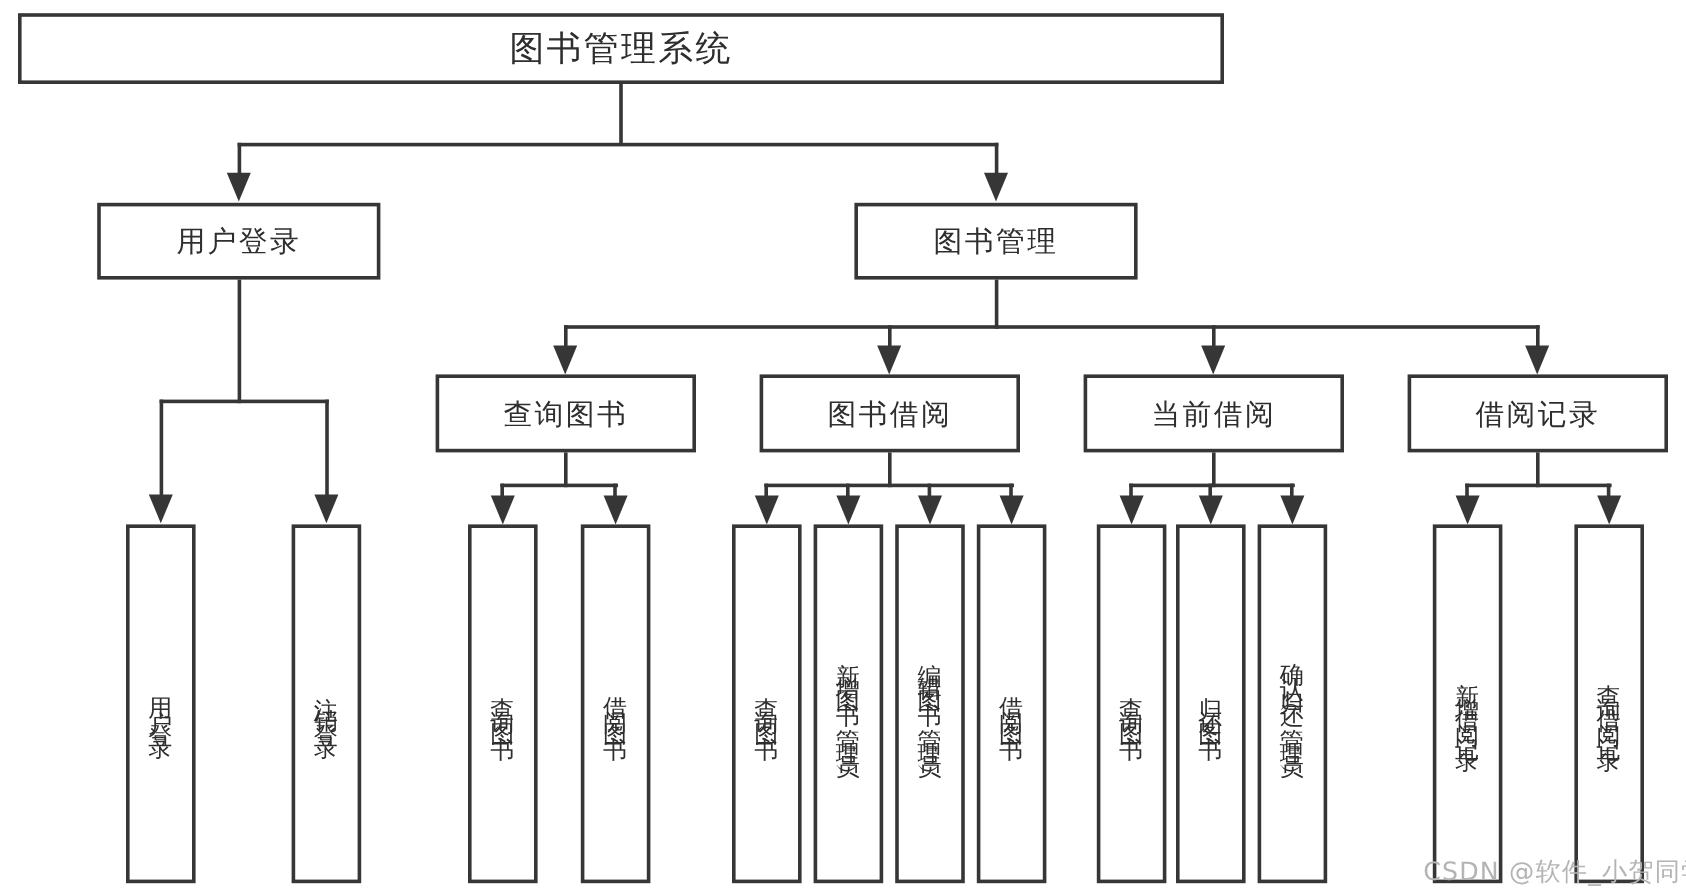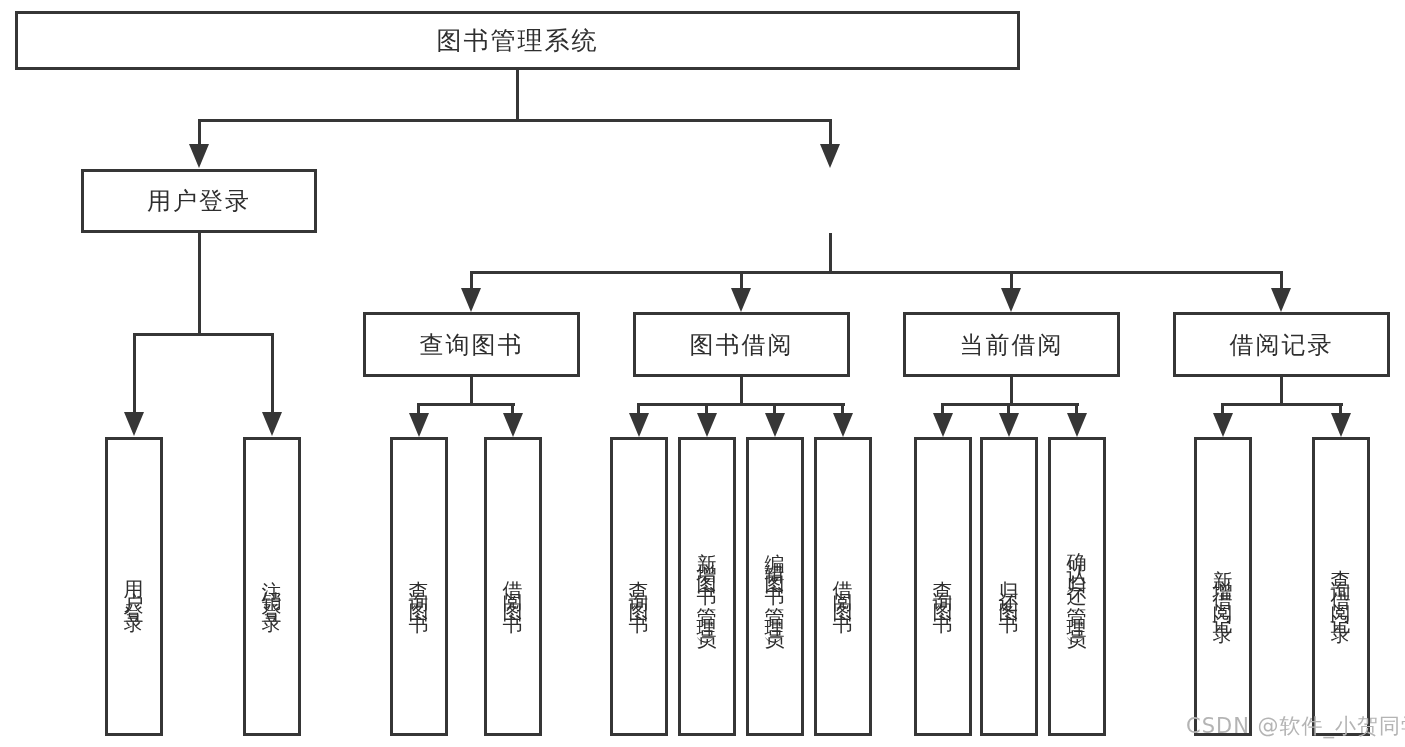--- a/index.html
+++ b/index.html
@@ -15,21 +15,21 @@
     position: absolute;
     box-sizing: border-box;
     border: 3px solid #363636;
     background: #ffffff;
     color: #2e2e2e;
     display: flex;
     align-items: center;
     justify-content: center;
   }
   .hbox { font-size: 24px; letter-spacing: 2px; white-space: nowrap; }
-  .rootbox { font-size: 25px; }
+  .rootbox { font-size: 29px; }
   .vbox {
     writing-mode: vertical-rl;
     text-orientation: upright;
     font-size: 20px;
     letter-spacing: 11px;
     line-height: 1;
   }
   .line { position: absolute; background: #363636; }
   .ahead {
     position: absolute;
@@ -57,20 +57,21 @@
   <div class="box hbox rootbox" style="left:15px; top:11px; width:1005px; height:59px;">图书管理系统</div>
 
   <div class="line" style="left:516px; top:70px; width:3px; height:51px;"></div>
   <div class="line" style="left:198px; top:119px; width:634px; height:3px;"></div>
   <div class="line" style="left:198px; top:119px; width:3px; height:30px;"></div>
   <div class="ahead" style="left:189px; top:144px;"></div>
   <div class="line" style="left:829px; top:119px; width:3px; height:30px;"></div>
   <div class="ahead" style="left:820px; top:144px;"></div>
 
   <div class="box hbox" style="left:81px; top:169px; width:236px; height:64px;">用户登录</div>
+  <div class="box hbox" style="left:712px; top:169px; width:236px; height:64px;">图书管理</div>
 
   <div class="line" style="left:198px; top:233px; width:3px; height:103px;"></div>
   <div class="line" style="left:133px; top:333px; width:141px; height:3px;"></div>
   <div class="line" style="left:133px; top:333px; width:3px; height:82px;"></div>
   <div class="ahead" style="left:124px; top:412px;"></div>
   <div class="line" style="left:271px; top:333px; width:3px; height:82px;"></div>
   <div class="ahead" style="left:262px; top:412px;"></div>
 
   <div class="line" style="left:829px; top:233px; width:3px; height:41px;"></div>
   <div class="line" style="left:470px; top:271px; width:813px; height:3px;"></div>

